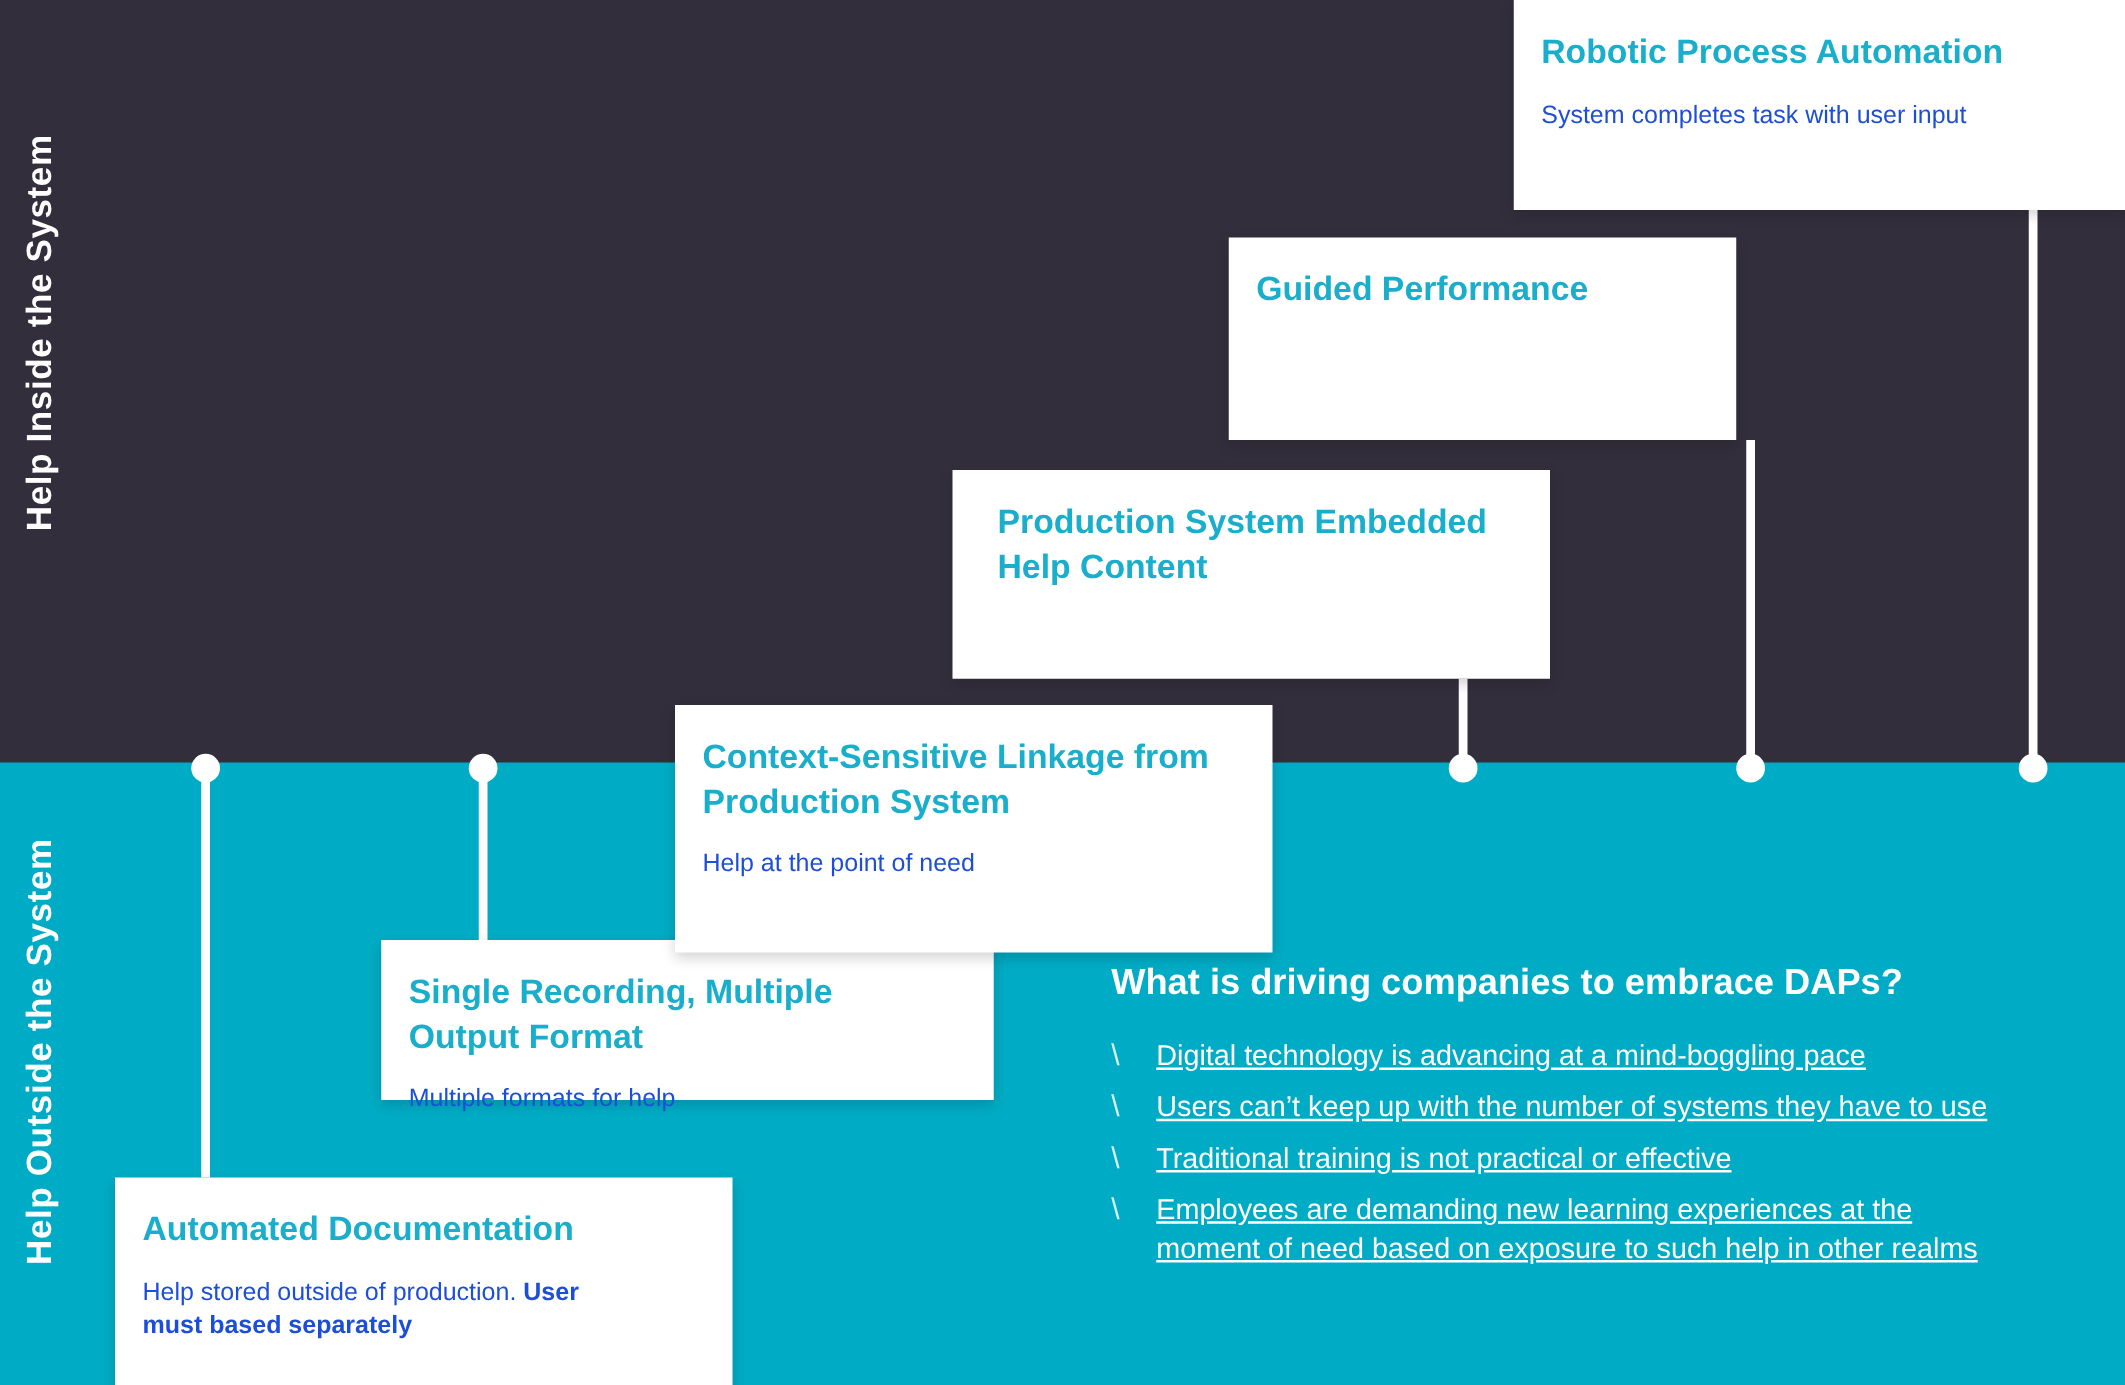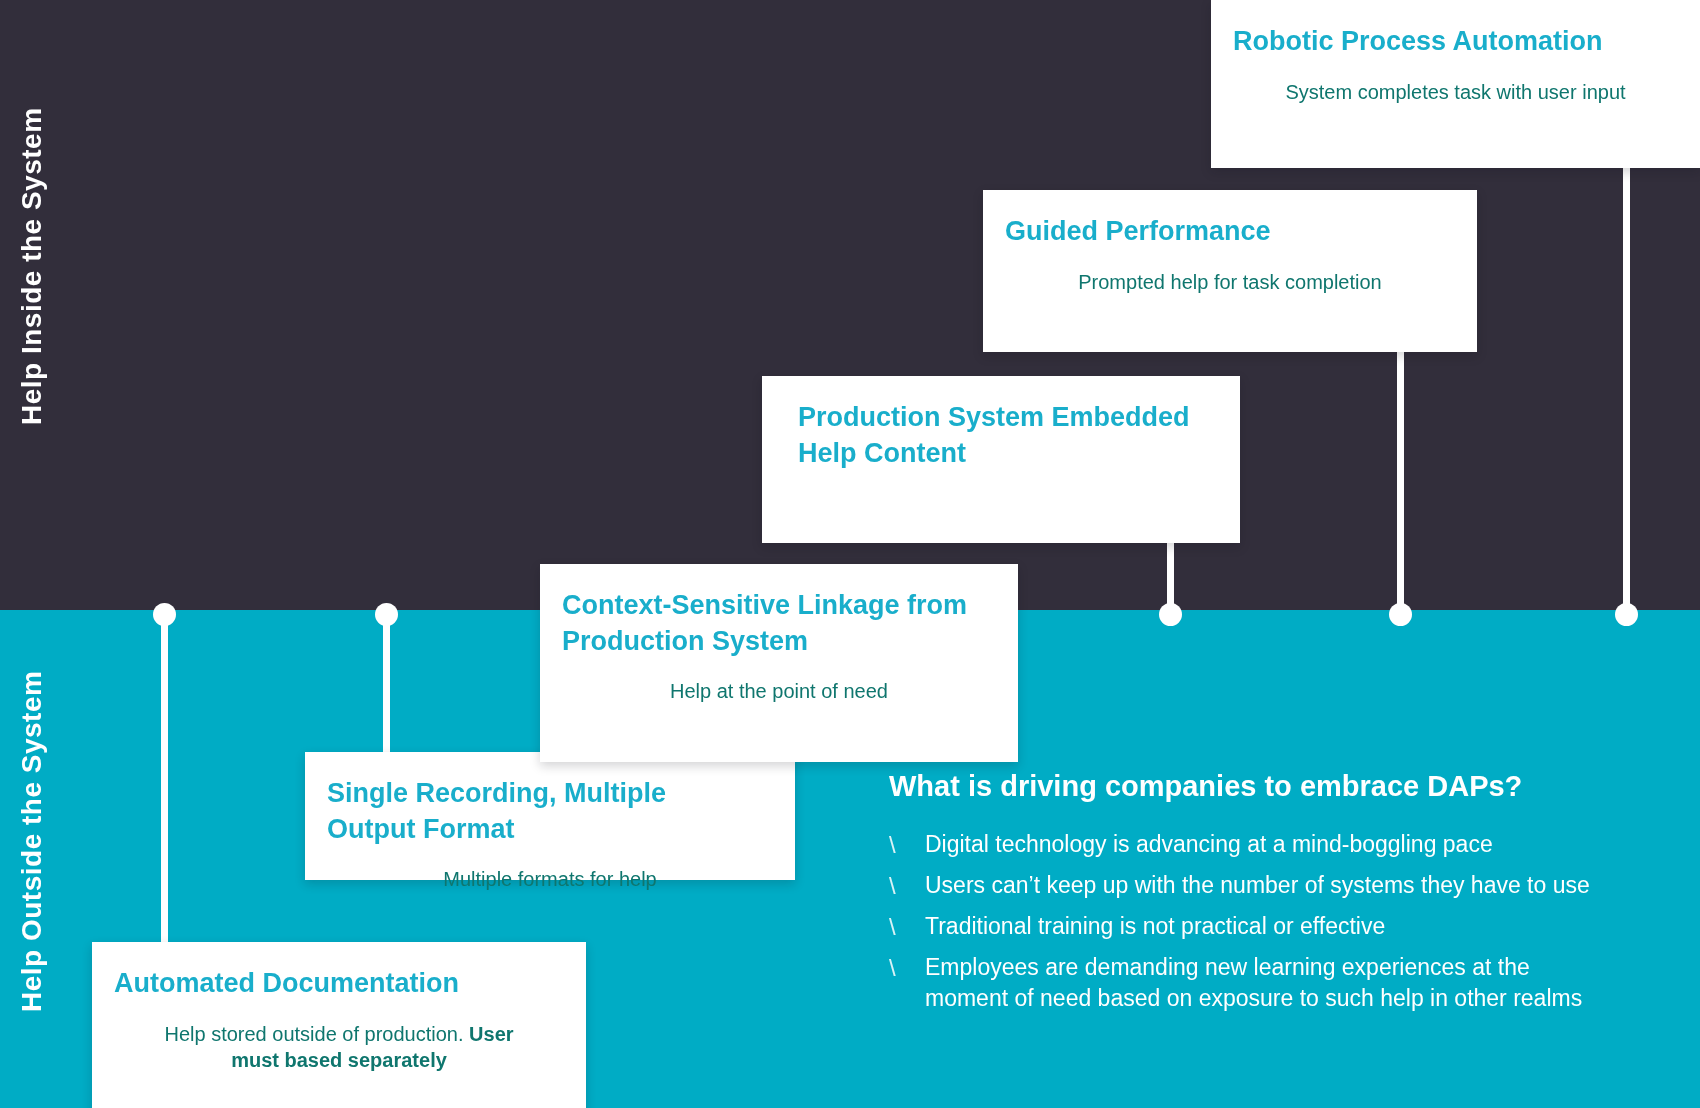--- a/index.html
+++ b/index.html
@@ -38,29 +38,28 @@
   .card{
     position:absolute;background:#FFFFFF;
     box-shadow:0 4px 10px rgba(15,15,25,0.18);
     padding:24px 22px 0 22px;box-sizing:border-box;
   }
   .card h3{
     margin:0;color:#19AECB;font-size:27px;line-height:1.32;
     font-weight:bold;white-space:pre;
   }
   .card p{
-    margin:19px 0 0 0;color:#0f766e;font-size:20px;line-height:1.3;
+    margin:19px 0 0 0;color:#1d4ed8;font-size:20px;line-height:1.3;
     white-space:pre;
-    text-align:center;
   }
   .card-1{left:92px;top:942px;width:494px;height:200px;}
   .card-2{left:305px;top:752px;width:490px;height:128px;}
   .card-3{left:540px;top:564px;width:478px;height:198px;}
   .card-4{left:762px;top:376px;width:478px;height:167px;padding-left:36px;}
-  .card-5{left:983px;top:190px;width:494px;height:162px;}
+  .card-5{left:983px;top:190px;width:406px;height:162px;}
   .card-6{left:1211px;top:0;width:489px;height:168px;}
   .bold-part{font-weight:bold;}
   
   .side-label{
     position:absolute;color:#FFFFFF;font-size:28px;font-weight:600;
     writing-mode:vertical-rl;transform:rotate(180deg);
     white-space:pre;letter-spacing:0.5px;
   }
   .side-label .emph{font-weight:800;}
   .label-inside{left:16px;top:95px;height:330px;}
@@ -73,21 +72,21 @@
     margin:0 0 26px 0;font-size:29px;font-weight:bold;color:#FFFFFF;
   }
   .driving ul{list-style:none;margin:0;padding:0;}
   .driving li{
     display:flex;align-items:flex-start;margin-bottom:10px;
     font-size:23px;line-height:31px;
   }
   .bullet-glyph{
     flex:0 0 36px;color:#FFFFFF;opacity:0.85;font-size:24px;
   }
-  .bullet-text{white-space:pre-line;}
+  .bullet-text{white-space:pre-line;text-decoration:underline;}
 </style>
 </head>
 <body>
 
 <div id="stage">
 
   <div class="teal-band"></div>
 
   <div class="connector conn-1"></div>
   <div class="connector conn-2"></div>
@@ -118,21 +117,20 @@
     <p>Help at the point of need</p>
   </div>
 
   <div class="card card-4">
     <h3>Production System Embedded
 Help Content</h3>
   </div>
 
   <div class="card card-5">
     <h3>Guided Performance</h3>
-    <p>Prompted help for task completion</p>
   </div>
 
   <div class="card card-6">
     <h3>Robotic Process Automation</h3>
     <p>System completes task with user input</p>
   </div>
 
   <div class="side-label label-inside"><span>Help </span><span class="emph">Inside</span><span> the System</span></div>
 
   <div class="side-label label-outside"><span>Help </span><span class="emph">Outside</span><span> the System</span></div>

